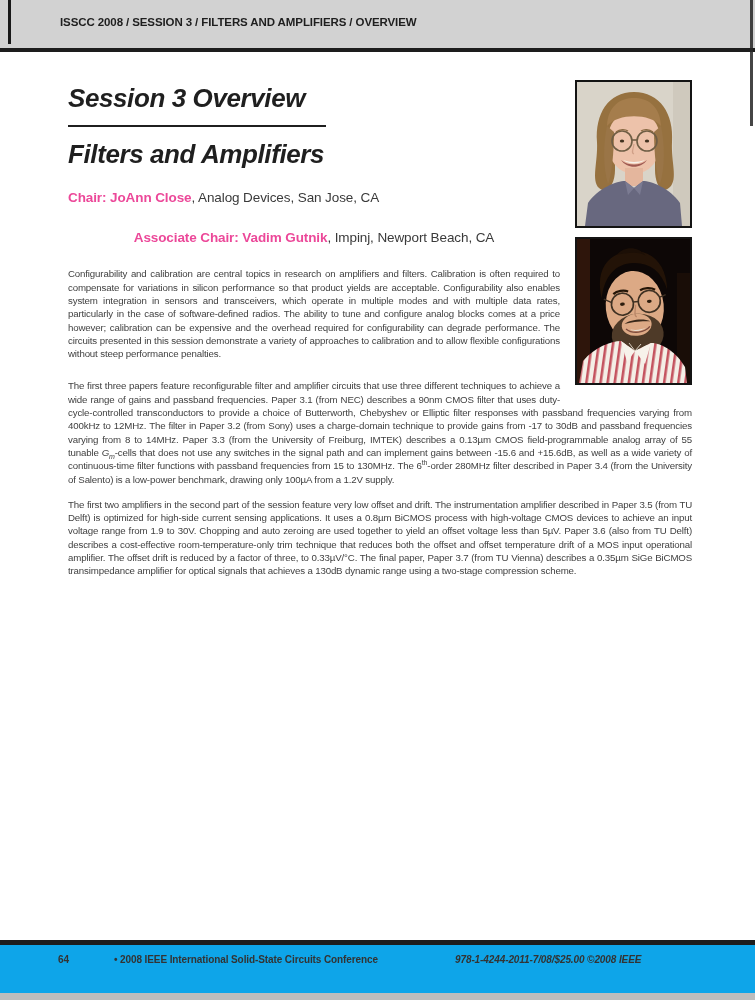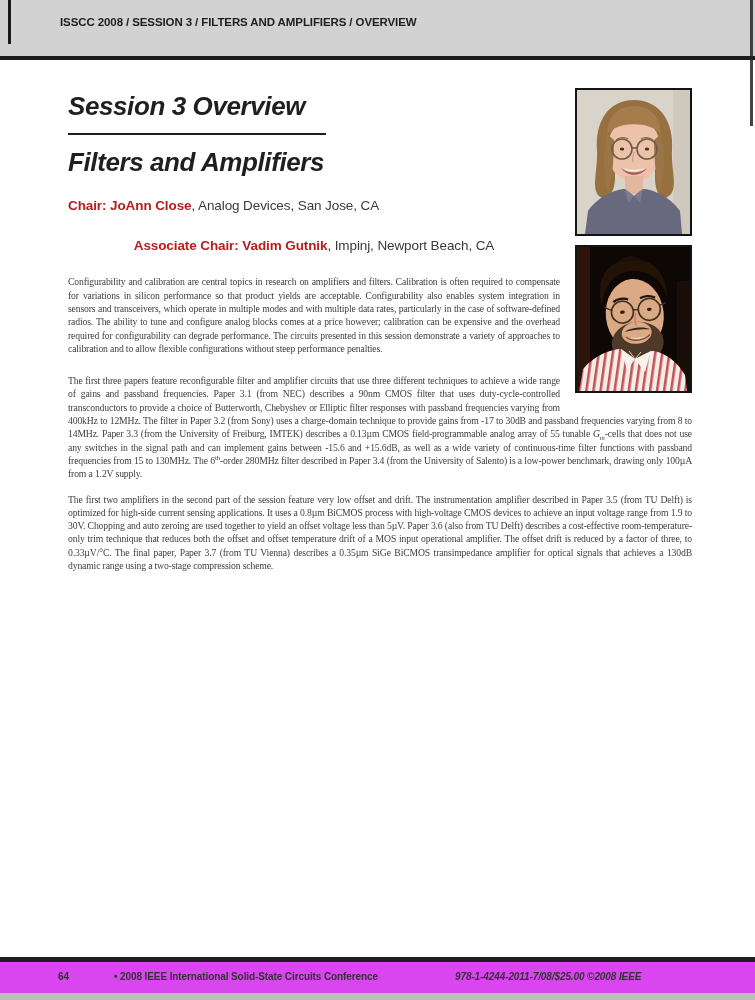--- a/index.html
+++ b/index.html
@@ -5,21 +5,21 @@
   * { margin:0; padding:0; box-sizing:border-box; }
   html,body { background:#ffffff; }
   .page {
     position:relative; width:755px; height:1000px;
     background:#ffffff; overflow:hidden;
     font-family:"Liberation Sans", sans-serif;
     color:#3d3d3d;
   }
   
   .head-band {
-    position:relative; height:56px; background:#d2d2d2;
+    position:relative; height:48px; background:#d2d2d2;
   }
   .head-band .breadcrumb {
     position:absolute; left:60px; top:0; line-height:44px;
     font-size:11.5px; font-weight:bold; letter-spacing:-0.1px; color:#1e1e1e;
   }
   .scan-tick-left {
     position:absolute; left:8px; top:0; width:3px; height:44px; background:#181818;
   }
   .scan-edge-right {
     position:absolute; left:750px; top:0; width:2.5px; height:126px; background:#242424; opacity:.85;
@@ -44,39 +44,39 @@
     font-size:26px; font-weight:bold; font-style:italic;
     letter-spacing:-0.4px; color:#1f1f1f; line-height:1;
   }
   h1.session-title { margin-top:5px; }
   .title-underline {
     width:258px; height:2px; background:#1f1f1f; border:none; margin-top:14px;
   }
   h2.session-topic { margin-top:14px; }
 
   p.chair-line { font-size:13.5px; line-height:1.2; color:#3a3a3a; letter-spacing:-0.1px; }
-  p.chair-line .role { font-weight:bold; color:#b91c1c; }
+  p.chair-line .role { font-weight:bold; color:#ec4899; }
   p.chair-line.first { margin-top:23px; }
   p.chair-line.second { margin-top:24px;text-align:center; }
 
   p.body-para {
     font-size:9.7px; line-height:13.3px; letter-spacing:-0.15px;
-    text-align:justify; color:#414141; hyphens:auto;font-family:Liberation Serif, serif; -webkit-hyphens:auto;
+    text-align:justify; color:#414141; hyphens:auto; -webkit-hyphens:auto;
   }
   p.para-1 { margin-top:21px; }
   p.para-2 { margin-top:19px; }
   p.para-3 { margin-top:12px; }
   p.body-para sub { font-size:7px; line-height:0; }
   p.body-para sup { font-size:7px; line-height:0; }
   .gm { font-style:italic; }
 
   
   .footer { position:absolute; left:0; bottom:0; width:755px; }
   .foot-rule { height:5px; background:#1d1d1d; }
-  .foot-band { position:relative; height:38px; background:#d946ef; }
+  .foot-band { position:relative; height:55px; background:#0ea5e9; }
   .foot-band .txt {
     position:absolute; top:9px; font-size:10px; font-weight:bold;
     letter-spacing:-0.1px; color:#333;
   }
   .page-number { left:58px; }
   .conference { left:114px; }
   .copyright { left:455px;font-style:italic; }
   .bottom-edge { position:absolute; left:0; bottom:0; width:100%; height:7px; background:#bdbdbd; }
 </style>
 </head>

